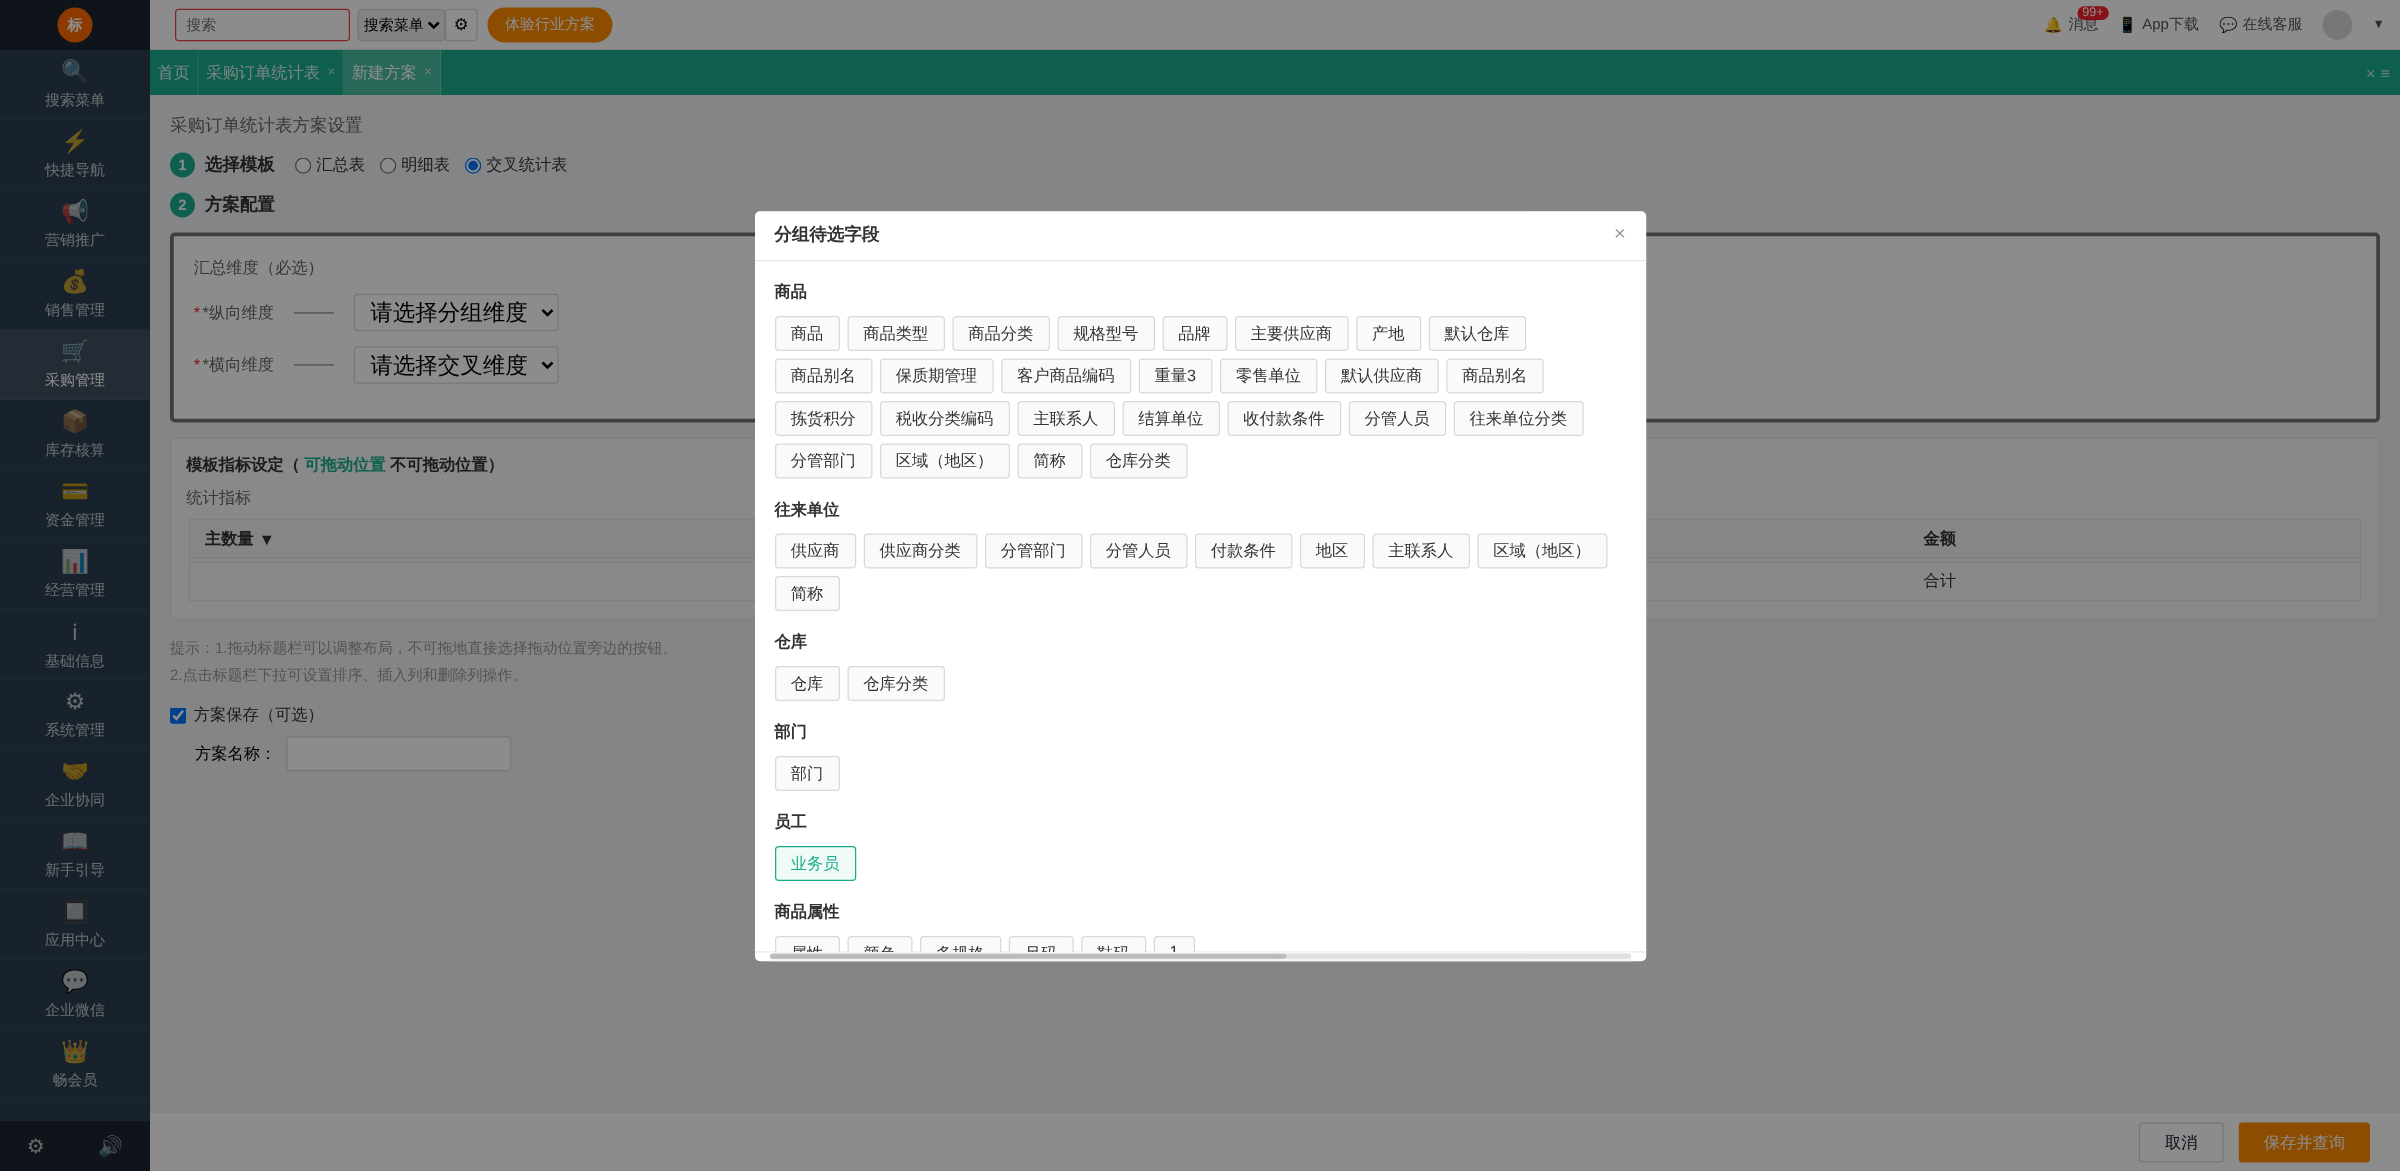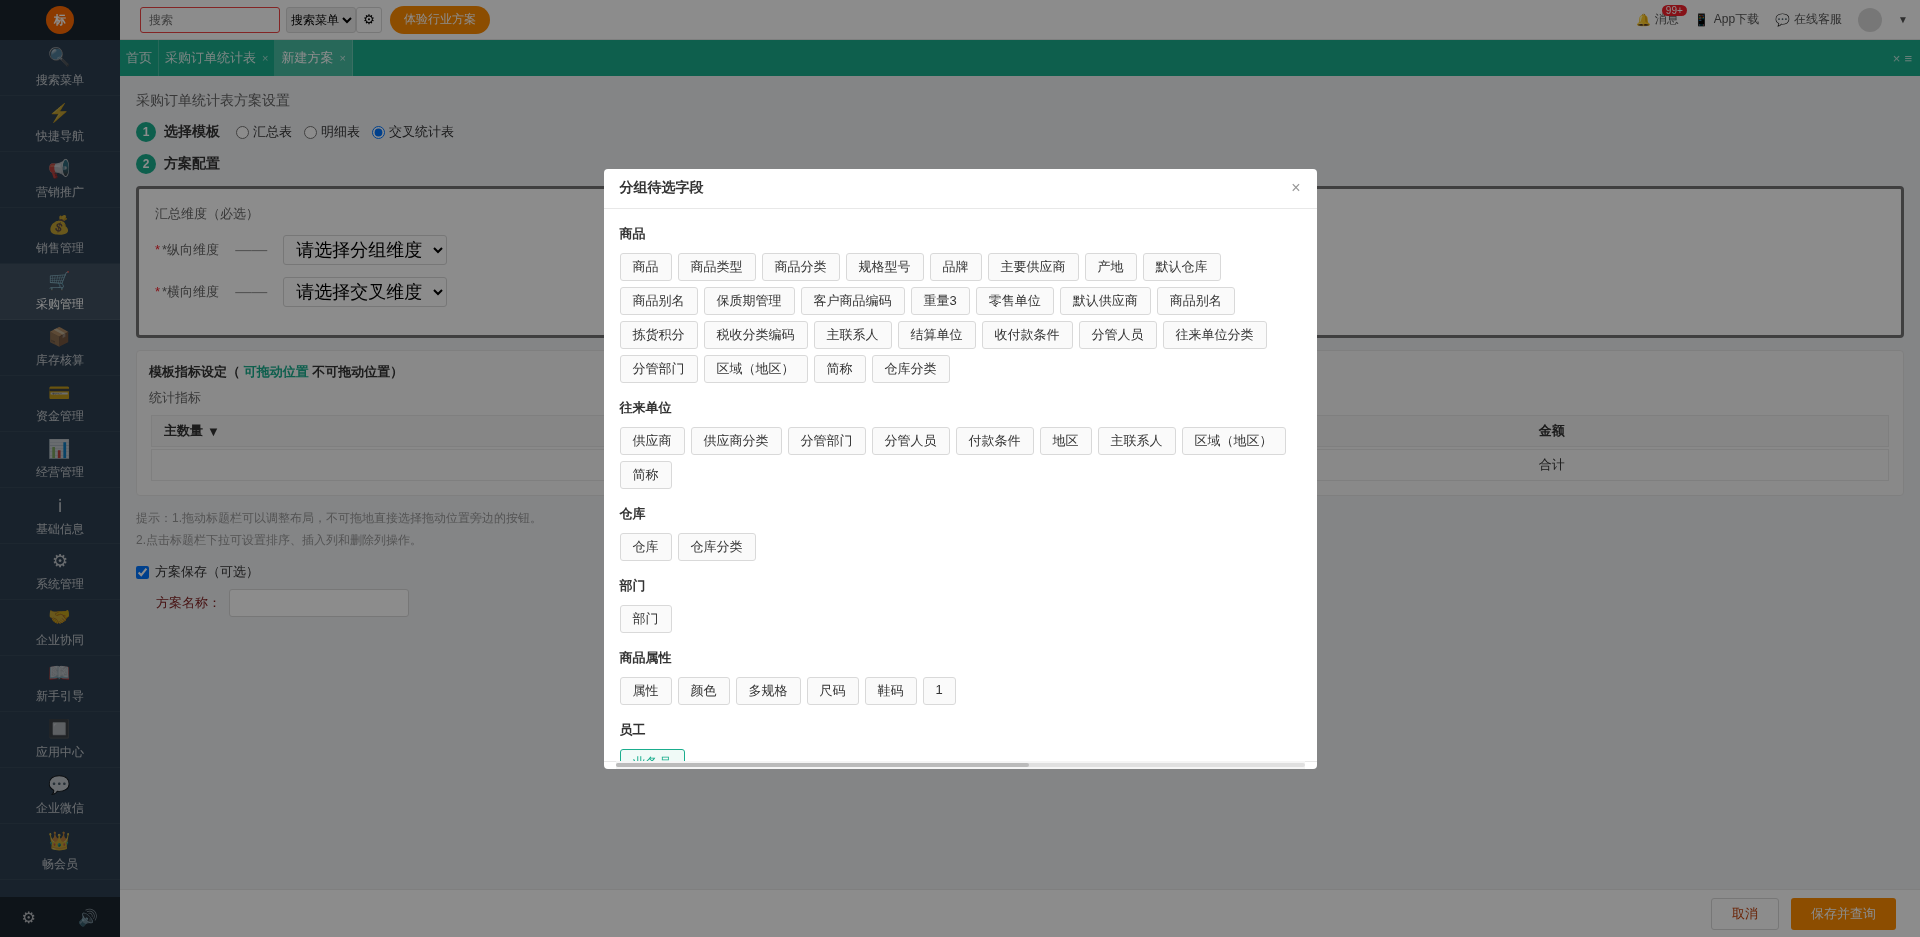--- a/index.html
+++ b/index.html
@@ -213,21 +213,21 @@
       background: #fff;
       border-top: 1px solid #e8e8e8;
       display: flex; align-items: center; justify-content: flex-end;
       padding: 0 24px;
       gap: 12px;
       z-index: 98;
     }
     .btn-cancel {
       height: 32px; padding: 0 20px;
       border: 1px solid #d9d9d9; border-radius: 3px;
-      background: #fff; cursor: pointer; font-size: 13px; color: #c2410c;
+      background: #fff; cursor: pointer; font-size: 13px; color: #0f172a;
     }
     .btn-save-view {
       height: 32px; padding: 0 20px;
       background: #ff8c00; color: #fff; border: none; border-radius: 3px;
       cursor: pointer; font-size: 13px;
     }
 
     
     .modal-overlay {
       position: fixed; top: 0; left: 0; right: 0; bottom: 0;
@@ -505,21 +505,21 @@
   <div class="footer-note">
     <div>提示：1.拖动标题栏可以调整布局，不可拖地直接选择拖动位置旁边的按钮。</div>
     <div>2.点击标题栏下拉可设置排序、插入列和删除列操作。</div>
   </div>
 
   <div class="save-option" style="margin-top:12px;">
     <input type="checkbox" checked="" style="">
     <span>方案保存（可选）</span>
   </div>
   <div style="display:flex;align-items:center;gap:8px;margin-left:20px;">
-    <span style="font-size:13px;color:#7f1d1d;">方案名称：</span>
+    <span style="font-size:13px;color:#000000;">方案名称：</span>
     <input class="save-name-input" type="text" placeholder="" style="">
   </div>
 </div>
 
 <div class="modal-overlay">
   <div class="modal">
     <div class="modal-header">
       <span>分组待选字段</span>
       <button class="modal-close">×</button>
     </div>
@@ -581,38 +581,38 @@
       </div>
 
       <div class="field-section">
         <div class="field-section-title">部门</div>
         <div class="field-tags">
           <span class="field-tag">部门</span>
         </div>
       </div>
 
       <div class="field-section">
+        <div class="field-section-title">员工</div>
+        <div class="field-tags">
+          <span class="field-tag selected">业务员</span>
+        </div>
+      </div>
+
+      <div class="field-section">
         <div class="field-section-title">商品属性</div>
         <div class="field-tags">
           <span class="field-tag">属性</span>
           <span class="field-tag">颜色</span>
           <span class="field-tag">多规格</span>
           <span class="field-tag">尺码</span>
           <span class="field-tag">鞋码</span>
           <span class="field-tag">1</span>
         </div>
       </div>
 
-      <div class="field-section">
-        <div class="field-section-title">员工</div>
-        <div class="field-tags">
-          <span class="field-tag selected">业务员</span>
-        </div>
-      </div>
-
     </div>
     <div class="modal-footer">
       <div class="modal-scrollbar-h">
         <div class="modal-scrollbar-track">
           <div class="modal-scrollbar-thumb"></div>
         </div>
       </div>
     </div>
   </div>
 </div>

